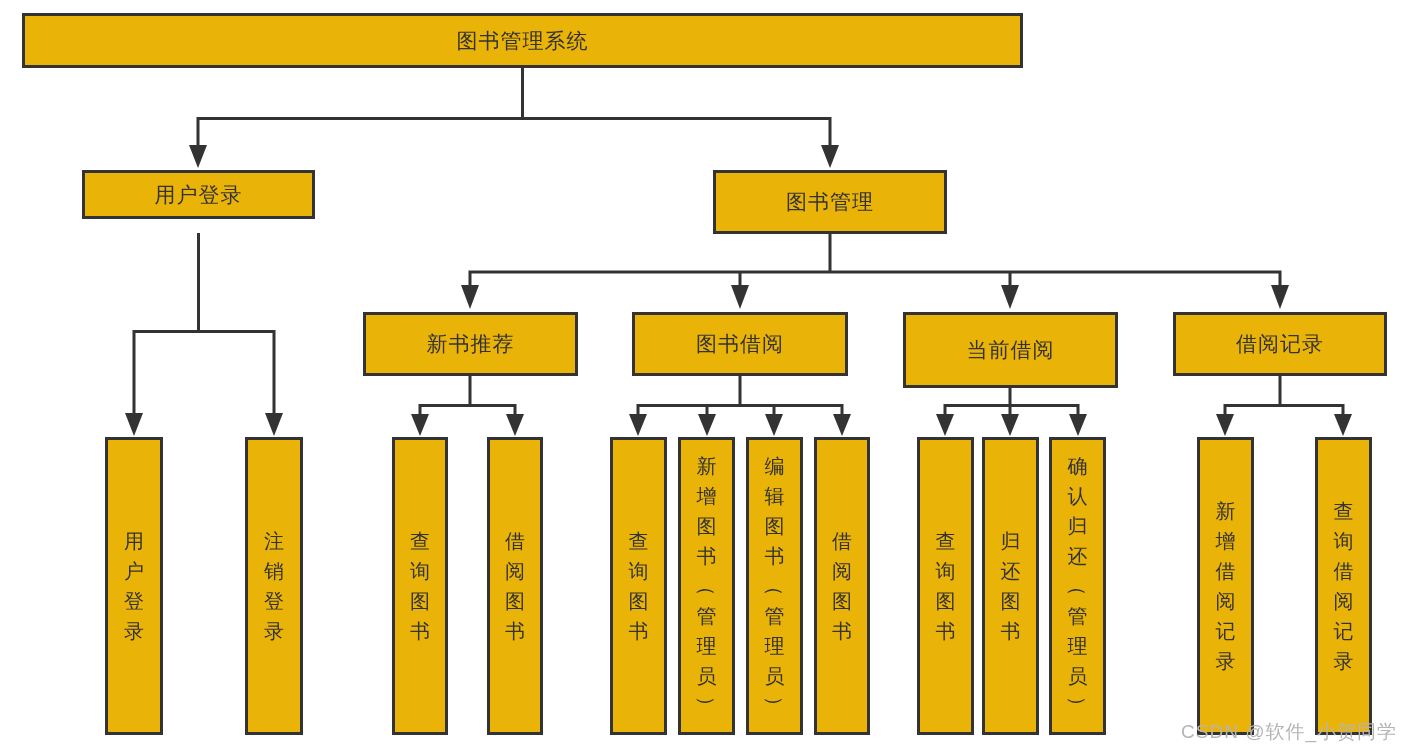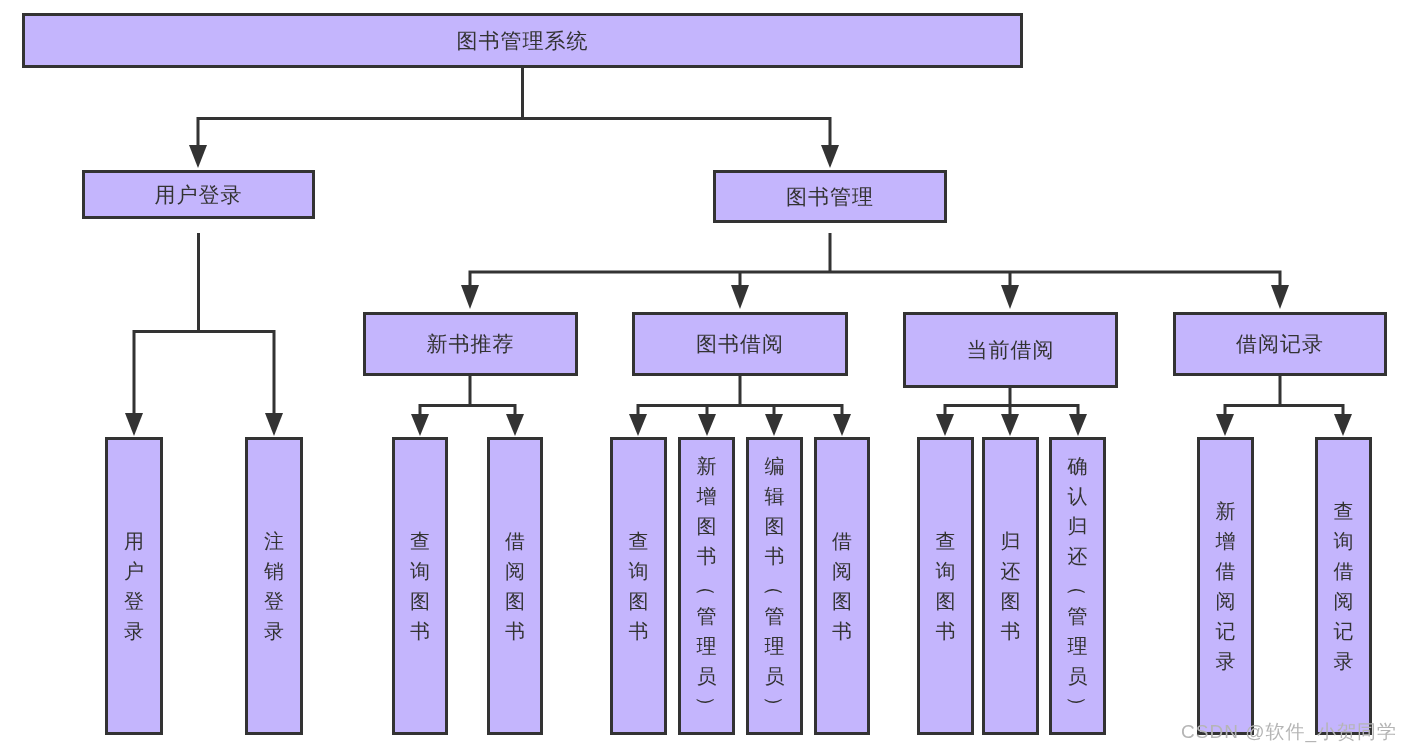--- a/index.html
+++ b/index.html
@@ -33,21 +33,21 @@
     stroke: var(--line);
     stroke-width: 3;
   }
   .connectors polygon {
     fill: var(--line);
     stroke: none;
   }
   .node {
     position: absolute;
     box-sizing: border-box;
-    background: #c4b5fd;
+    background: #eab308;
     border: 3px solid var(--line);
     display: flex;
     align-items: center;
     justify-content: center;
   }
   .hnode .hlabel {
     font-size: 21px;
     color: var(--text);
     letter-spacing: 1px;
     white-space: nowrap;
@@ -131,21 +131,21 @@
     </g>
   </svg>
 
   <div class="node hnode" style="left:22px;top:13px;width:1001px;height:55px">
     <span class="hlabel">图书管理系统</span>
   </div>
 
   <div class="node hnode" style="left:82px;top:170px;width:233px;height:49px">
     <span class="hlabel">用户登录</span>
   </div>
-  <div class="node hnode" style="left:713px;top:170px;width:234px;height:53px">
+  <div class="node hnode" style="left:713px;top:170px;width:234px;height:64px">
     <span class="hlabel">图书管理</span>
   </div>
 
   <div class="node hnode" style="left:363px;top:312px;width:215px;height:64px">
     <span class="hlabel">新书推荐</span>
   </div>
   <div class="node hnode" style="left:632px;top:312px;width:216px;height:64px">
     <span class="hlabel">图书借阅</span>
   </div>
   <div class="node hnode" style="left:903px;top:312px;width:215px;height:76px">

